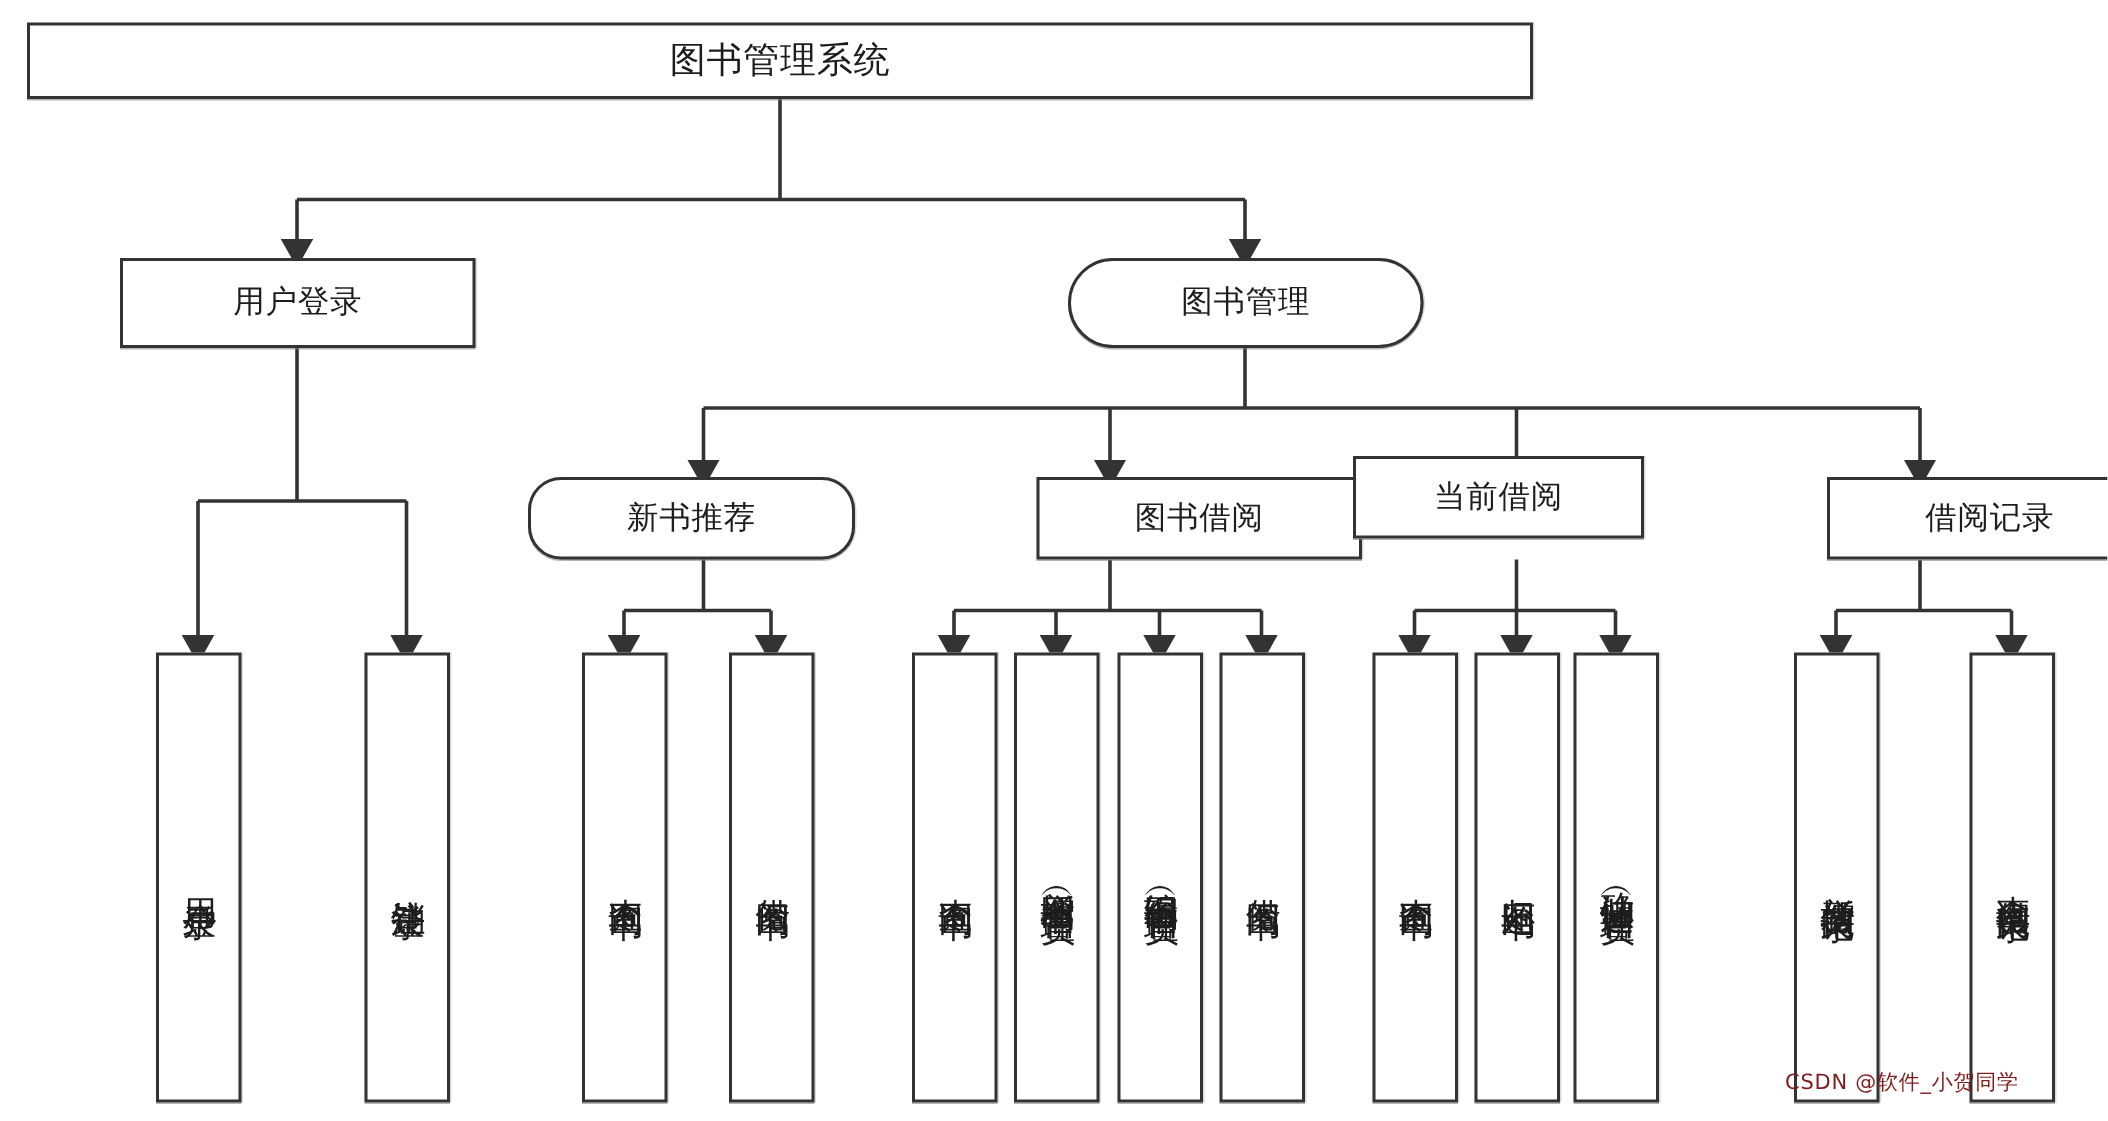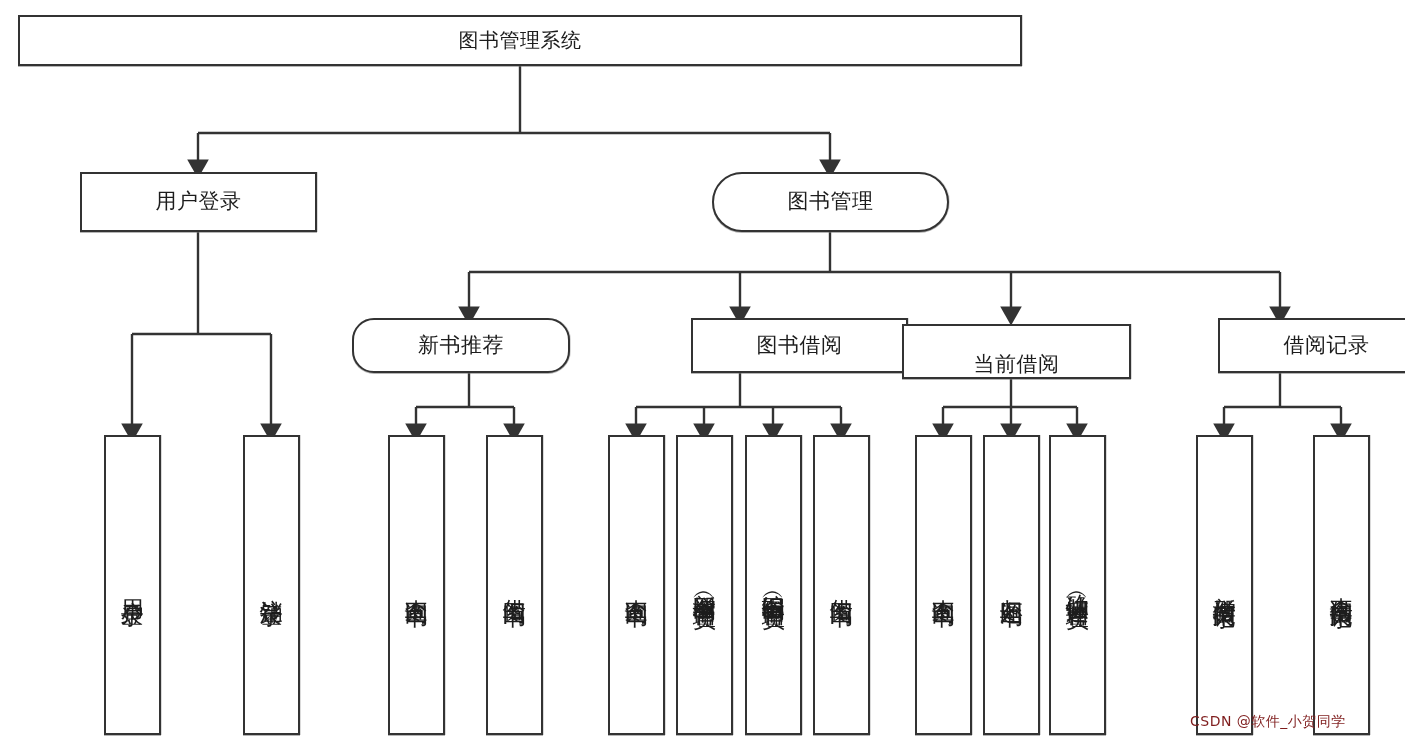--- a/index.html
+++ b/index.html
@@ -41,21 +41,21 @@
     line-height: 1.12;
     color: #1d1d1d;
   }
   
   .node.horiz .node-label {
     font-size: 21px;
     letter-spacing: 0.5px;
     white-space: nowrap;
   }
   .node.root .node-label {
-    font-size: 20px;
+    font-size: 24px;
   }
   
   .node.vert {
     align-items: center;
     justify-content: center;
     padding: 4px 0;
   }
   .node.vert .node-label {
     writing-mode: vertical-rl;
     text-orientation: upright;
@@ -137,21 +137,21 @@
   <div class="node horiz" style="left:712px; top:172px; width:237px; height:60px;border-radius:30px;">
     <span class="node-label">图书管理</span>
   </div>
 
   <div class="node horiz" style="left:352px; top:318px; width:218px; height:55px;border-radius:22px;">
     <span class="node-label">新书推荐</span>
   </div>
   <div class="node horiz" style="left:659px; top:318px; width:217px; height:55px;margin-left:32px;">
     <span class="node-label">图书借阅</span>
   </div>
-  <div class="node horiz" style="left:902px; top:324px; width:229px; height:55px;align-items:flex-end;">
+  <div class="node horiz" style="left:902px; top:304px; width:194px; height:55px;">
     <span class="node-label">当前借阅</span>
   </div>
   <div class="node horiz" style="left:1218px; top:318px; width:217px; height:55px;">
     <span class="node-label">借阅记录</span>
   </div>
 
   <div class="node vert" style="left:104px; top:435px; width:57px; height:300px;">
     <span class="node-label">用户登录</span>
   </div>
   <div class="node vert" style="left:243px; top:435px; width:57px; height:300px;">

